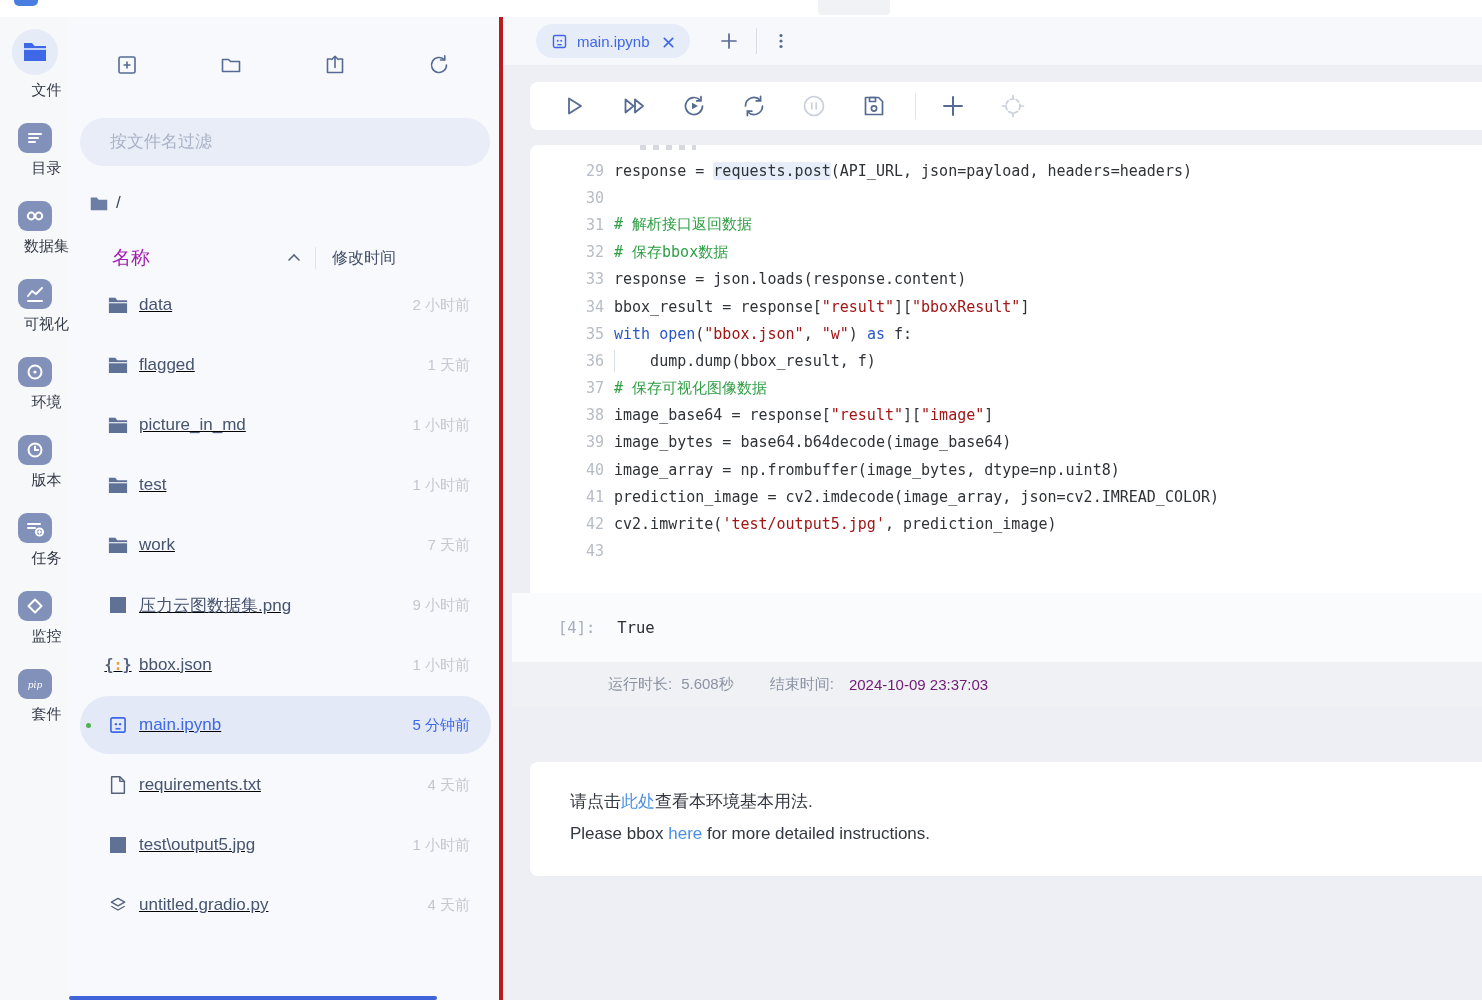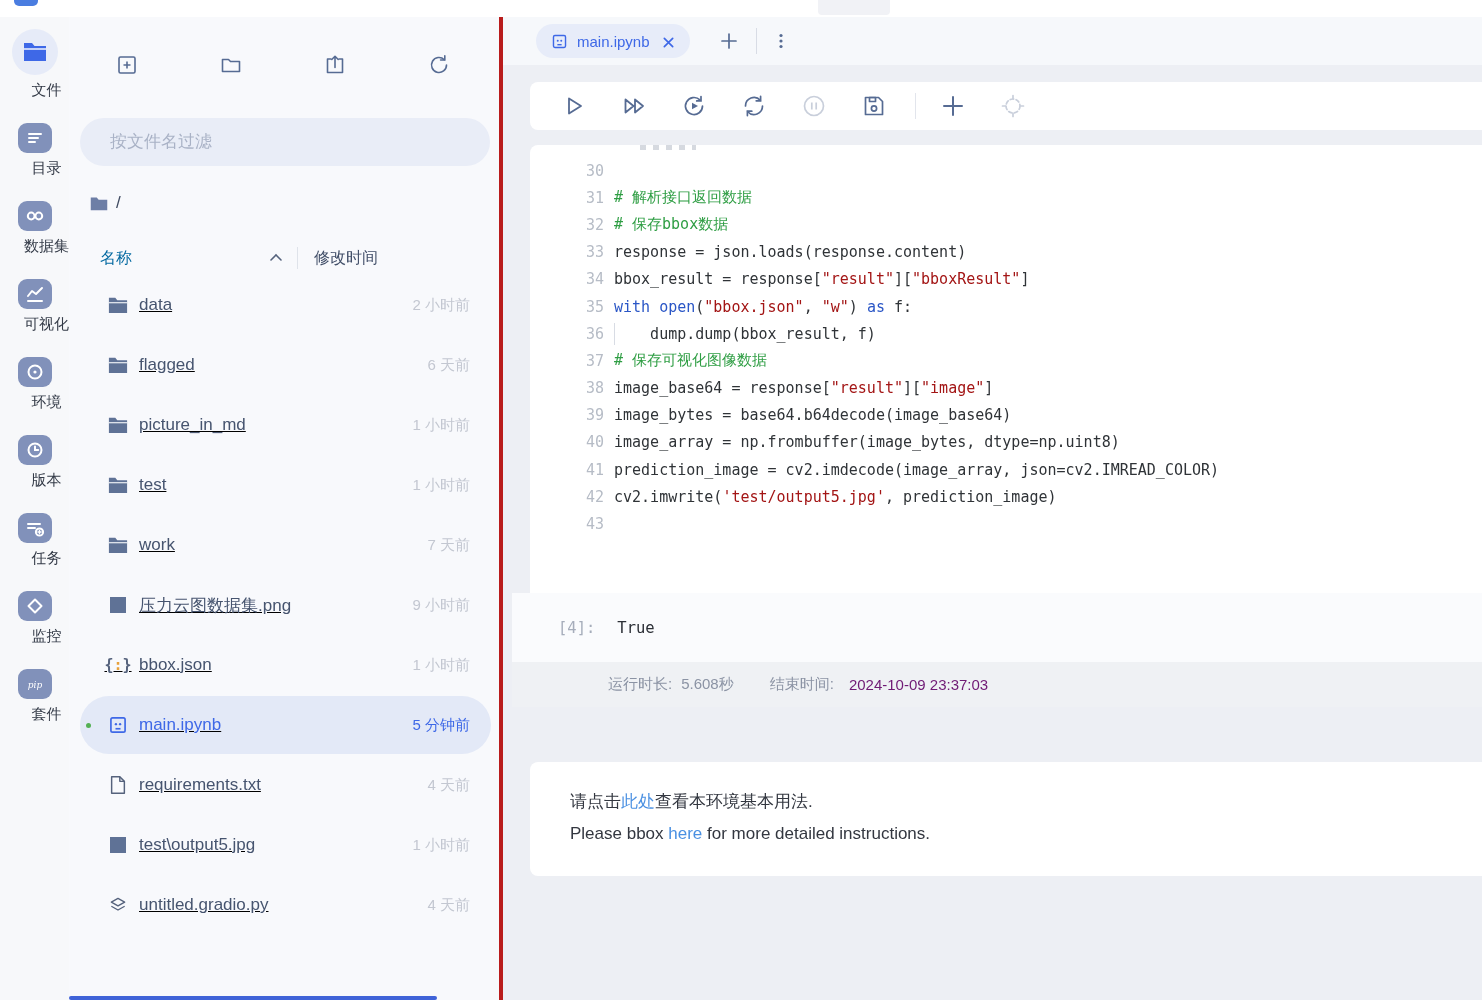--- a/index.html
+++ b/index.html
@@ -27,21 +27,21 @@
   .panel-toolbar { display:flex; justify-content:space-between; padding:36px 48px 0 46px; }
   .ptb-btn { width:24px; height:24px; cursor:pointer; }
   .ptb-btn svg { width:24px; height:24px; }
   .filter { position:absolute; left:11px; top:101px; width:410px; height:48px; border:none; outline:none;
             background:#e9edf7; border-radius:24px; padding:0 30px; font-size:17px; color:#3f4a61;
             font-family:"Liberation Sans",sans-serif; }
   .filter::placeholder { color:#a9b2c6; }
   .breadcrumb { position:absolute; left:21px; top:176px; display:flex; align-items:center; gap:8px; font-size:17px; color:#3f4a61; }
   .breadcrumb svg { width:18px; height:15px; }
   .listhead { position:absolute; left:0; top:225px; width:434px; height:32px; display:flex; align-items:center; }
-  .lh-name { margin-left:31px; font-size:16px; color:#0369a1; }
+  .lh-name { margin-left:43px; font-size:19px; color:#a21caf; }
   .lh-caret { margin-left:136px; width:16px; height:16px; cursor:pointer; }
   .lh-div { width:1px; height:22px; background:#dfe3ea; margin-left:13px; }
   .lh-mod { margin-left:16px; font-size:16px; color:#414e68; }
 
   .file-list { position:absolute; left:0; top:258px; width:434px; }
   .file-row { position:relative; height:60px; display:flex; align-items:center; cursor:pointer;text-decoration:underline; }
   .file-row .sel-bg { position:absolute; left:11px; right:12px; top:1px; bottom:1px; background:#e3e9f7; border-radius:29px; }
   .file-row .dot { position:absolute; left:17px; top:28px; width:5px; height:5px; border-radius:50%; background:#54b054; }
   .fr-ic { position:relative; margin-left:39px; width:20px; height:20px; display:flex; align-items:center; justify-content:center; }
   .fr-ic svg { width:20px; height:20px; }
@@ -244,21 +244,21 @@
           <span class="fr-time">2 小时前</span>
         </div>
         <div class="file-row">
           <span class="fr-ic">
             <svg viewBox="0 0 22 19">
               <path d="M1 1.5h7l2.2 2.7H21v14H1z" fill="#5f7296"></path>
               <path d="M1 7h20" stroke="#f8f9fc" stroke-width="1.2"></path>
             </svg>
           </span>
           <span class="fr-name">flagged</span>
-          <span class="fr-time">6 天前</span>
+          <span class="fr-time">1 天前</span>
         </div>
         <div class="file-row">
           <span class="fr-ic">
             <svg viewBox="0 0 22 19">
               <path d="M1 1.5h7l2.2 2.7H21v14H1z" fill="#5f7296"></path>
               <path d="M1 7h20" stroke="#f8f9fc" stroke-width="1.2"></path>
             </svg>
           </span>
           <span class="fr-name">picture_in_md</span>
           <span class="fr-time">1 小时前</span>
@@ -427,20 +427,21 @@
         <svg viewBox="0 0 26 26" fill="none" stroke="#c9cfdb" stroke-width="1.7" stroke-linecap="round">
             <circle cx="13" cy="13" r="7" stroke-dasharray="3.5 2.5"></circle>
             <path d="M13 2.5v3.2M13 20.3v3.2M2.5 13h3.2M20.3 13h3.2"></path>
           </svg>
       </span>
     </div>
 
     <div class="code-cell">
       <div class="remnant"></div>
       <div class="code-lines" id="code-lines">
+          <div class="code-line"><span class="ln">29</span><span class="code-txt"><span class="t-d">response = </span><span class="t-hl">requests.post</span><span class="t-d">(API_URL, json=payload, headers=headers)</span></span></div>
           <div class="code-line"><span class="ln">30</span><span class="code-txt"></span></div>
           <div class="code-line"><span class="ln">31</span><span class="code-txt"><span class="t-c"># 解析接口返回数据</span></span></div>
           <div class="code-line"><span class="ln">32</span><span class="code-txt"><span class="t-c"># 保存bbox数据</span></span></div>
           <div class="code-line"><span class="ln">33</span><span class="code-txt"><span class="t-d">response = json.loads(response.content)</span></span></div>
           <div class="code-line"><span class="ln">34</span><span class="code-txt"><span class="t-d">bbox_result = response[</span><span class="t-s">"result"</span><span class="t-d">][</span><span class="t-s">"bboxResult"</span><span class="t-d">]</span></span></div>
           <div class="code-line"><span class="ln">35</span><span class="code-txt"><span class="t-k">with</span><span class="t-d"> </span><span class="t-k">open</span><span class="t-d">(</span><span class="t-s">"bbox.json"</span><span class="t-d">, </span><span class="t-s">"w"</span><span class="t-d">) </span><span class="t-k">as</span><span class="t-d"> f:</span></span></div>
           <div class="code-line guide"><span class="ln">36</span><span class="code-txt"><span class="t-d">    dump.dump(bbox_result, f)</span></span></div>
           <div class="code-line"><span class="ln">37</span><span class="code-txt"><span class="t-c"># 保存可视化图像数据</span></span></div>
           <div class="code-line"><span class="ln">38</span><span class="code-txt"><span class="t-d">image_base64 = response[</span><span class="t-s">"result"</span><span class="t-d">][</span><span class="t-s">"image"</span><span class="t-d">]</span></span></div>
           <div class="code-line"><span class="ln">39</span><span class="code-txt"><span class="t-d">image_bytes = base64.b64decode(image_base64)</span></span></div>

